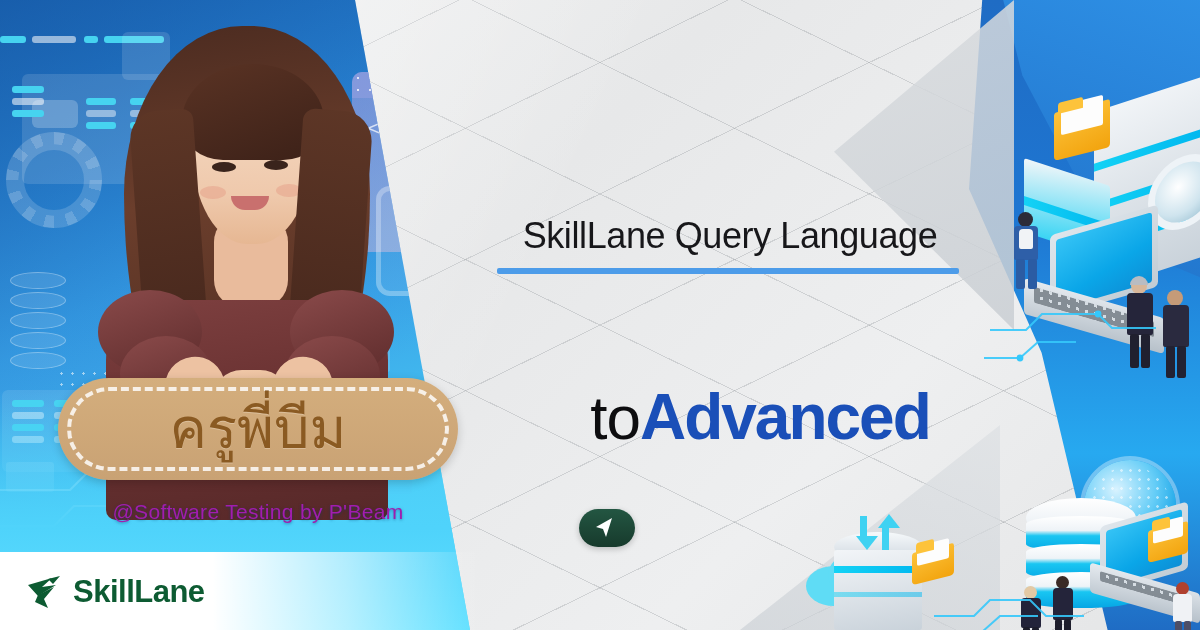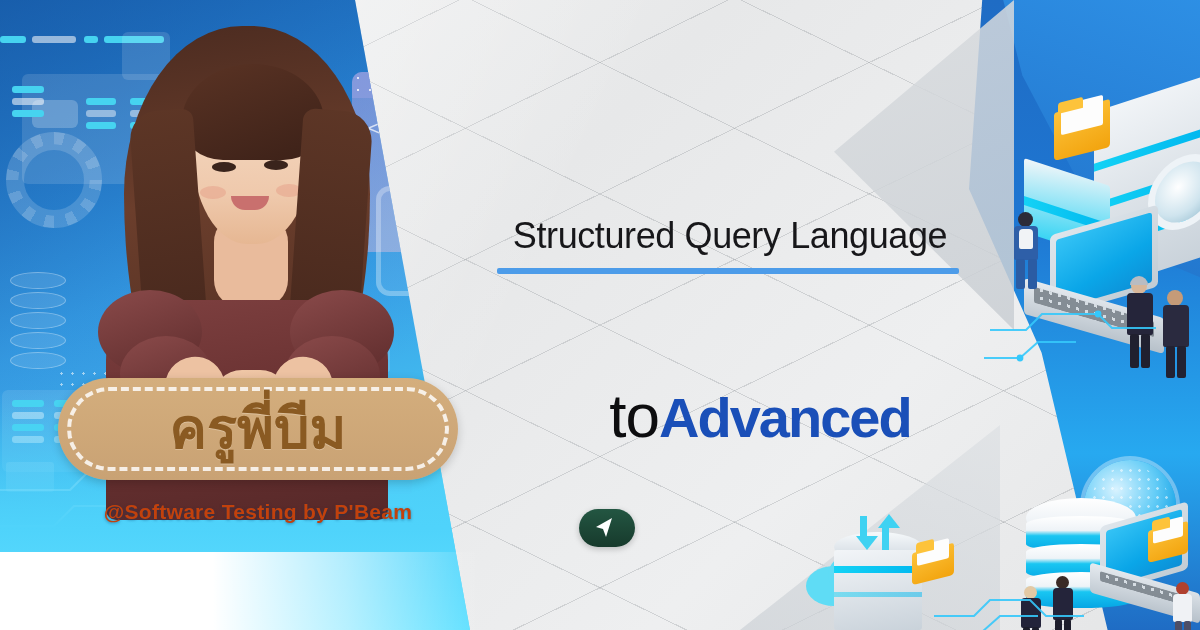--- a/index.html
+++ b/index.html
@@ -187,26 +187,26 @@
     border-radius:54px;
     display:flex; align-items:center; justify-content:center;
     box-shadow:0 3px 10px rgba(0,0,0,.18);
   }
   .name-pill::after{
     content:""; position:absolute; inset:9px; border-radius:46px;
     border:4px dashed rgba(255,255,255,.82);
   }
   .name-pill span{
     position:relative; z-index:2;
-    color:#8a5a22; font-size:56px; font-weight:700; line-height:1;
+    color:#8a5a22; font-size:56px; font-weight:400; line-height:1;
     text-shadow:0 1px 0 rgba(255,255,255,.25);
   }
   .handle {
     position:absolute; left:58px; top:500px; width:400px; text-align:center;
-    color:#c2410c; font-size:21px; font-weight:700; letter-spacing:.3px;
+    color:#a21caf; font-size:21px; font-weight:400; letter-spacing:.3px;
     text-shadow:0 1px 3px rgba(0,60,110,.55);
   }
 
   
   .footer-bar {
     position:absolute; left:0; bottom:0; width:560px; height:78px;
     background:linear-gradient(90deg,#ffffff 0%,#ffffff 38%,rgba(255,255,255,.55) 62%,rgba(255,255,255,0) 86%);
   }
   .logo { position:absolute; left:26px; bottom:20px; display:flex; align-items:center; gap:9px; }
   .logo-text { color:#0d5b32; font-size:31px; font-weight:700; letter-spacing:-.5px; }
@@ -234,21 +234,21 @@
     font-size:84px; font-weight:300; color:#0d0d0f; letter-spacing:-1px; line-height:1;
   }
   .line-adv {
     position:absolute; left:480px; top:385px; width:560px; text-align:center;
     line-height:1; white-space:nowrap;
   }
   .line-adv .to {
     font-size:62px; font-weight:300; color:#0d0d0f; letter-spacing:-1px;
   }
   .line-adv .adv {
-    font-size:56px; font-weight:700; color:#1a4fb8; letter-spacing:-2px;
+    font-size:64px; font-weight:700; color:#1a4fb8; letter-spacing:-2px;
   }
   .cta {
     position:absolute; left:579px; top:509px; height:38px;
     display:inline-flex; align-items:center; gap:9px;
     padding:0 20px 0 14px;
     background:linear-gradient(180deg,#235642 0%,#173a2c 100%);
     border-radius:19px;
     box-shadow:0 2px 6px rgba(0,0,0,.22);
   }
   .cta span.label { color:#fff; font-size:19px; font-weight:400; }
@@ -537,22 +537,30 @@
     <div class="hands"></div>
     <div class="watch"></div>
   </div>
 
   <div class="name-pill">
     <span>ครูพี่บีม</span>
   </div>
   <div class="handle">@Software Testing by P'Beam</div>
 
   <div class="footer-bar"></div>
-
-  <div class="sql-sub">Structured Query Language</div>
+  <div class="logo">
+    <svg width="38" height="34" viewBox="0 0 38 34">
+      <path d="M2 10 L26 3 L16 12 L30 10 L12 21 Z" fill="#0d5b32"></path>
+      <path d="M12 20 L28 12 L18 24 L22 33 L9 27 Z" fill="#0d5b32"></path>
+      <path d="M22 4 L34 1 L27 9 Z" fill="#0d5b32"></path>
+    </svg>
+    <span class="logo-text">SkillLane</span>
+  </div>
+
+  <div class="sql-sub">SkillLane Query Language</div>
   <div class="rule"></div>
   <div class="line-adv">
     <span class="to">to</span><span class="adv">Advanced</span>
   </div>
 
   <div class="cta">
     <svg width="22" height="24" viewBox="0 0 22 24">
       <path d="M19 2 L3 11 L10 13 L13 21 Z" fill="#ffffff"></path>
     </svg>
   </div>

